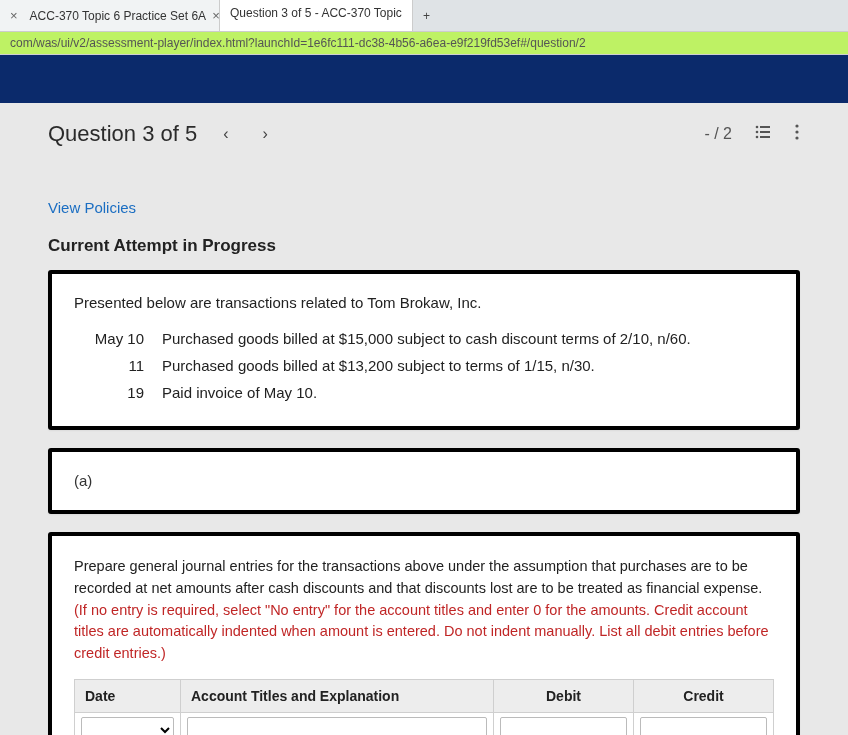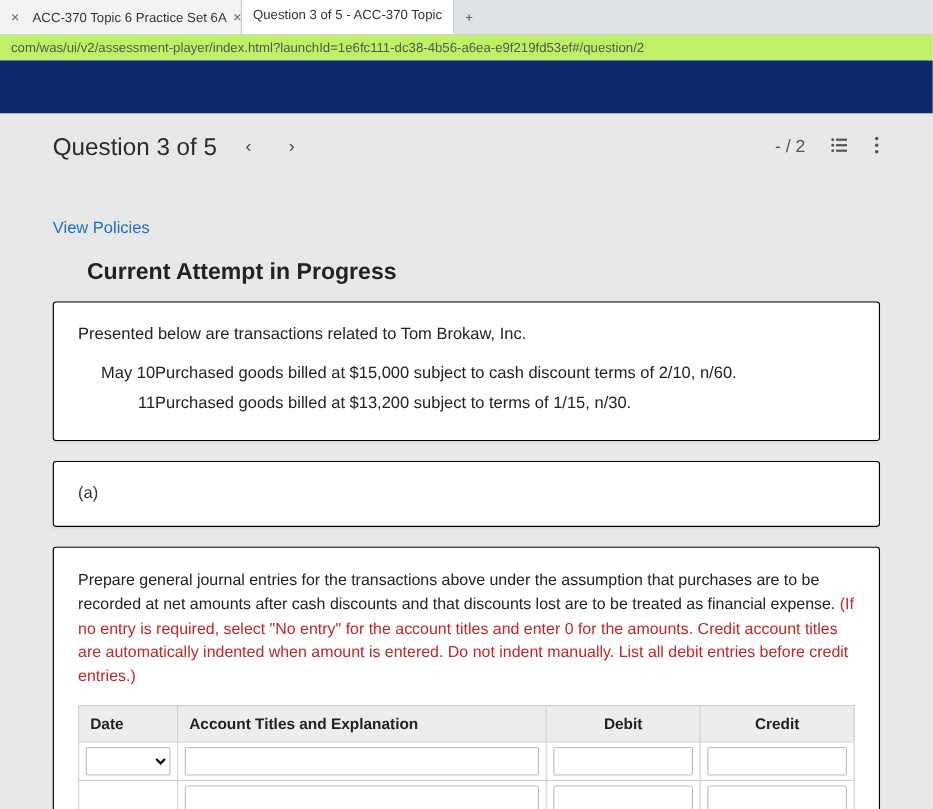--- a/index.html
+++ b/index.html
@@ -14,24 +14,24 @@
   .top-band { background: #0b2a6b; height: 48px; }
   .content { padding: 18px 48px 40px 48px; }
   .qhead { display: flex; align-items: center; justify-content: space-between; padding-bottom: 6px; }
   .qhead-left { display: flex; align-items: center; gap: 18px; }
   .qtitle { font-size: 22px; color: #2b2b2b; }
   .nav-arrow { font-size: 16px; color: #444; cursor: pointer; padding: 4px 8px; }
   .qhead-right { display: flex; align-items: center; gap: 22px; color: #555; }
   .score { font-size: 16px; }
   .iconbtn { cursor: pointer; font-size: 18px; color: #555; }
   .view-policies { color: #1b6ec2; font-size: 15px; cursor: pointer; display: inline-block; padding: 4px 0 14px 0; margin-top: 42px; }
-  .section-h { font-size: 21px; font-weight: 600; padding: 6px 0 14px 0; color: #222; margin-left: 31px; }
-  .card { background: #fff; border: 1px solid #000000; border-radius: 3px; padding: 20px 22px; margin-bottom: 18px; box-shadow: 0 1px 2px rgba(0,0,0,0.06); }
+  .section-h { font-size: 17px; font-weight: 600; padding: 6px 0 14px 0; color: #222; }
+  .card { background: #fff; border: 4px solid #000000; border-radius: 3px; padding: 20px 22px; margin-bottom: 18px; box-shadow: 0 1px 2px rgba(0,0,0,0.06); }
   .intro { font-size: 15px; margin-bottom: 14px; }
-  .tx-row { display: flex; font-size: 15px; padding: 5px 0 5px 12px; }
+  .tx-row { display: flex; gap: 18px; font-size: 15px; padding: 5px 0 5px 12px; }
   .tx-date { min-width: 58px; text-align: right; }
   .part-label { font-size: 15px; color: #333; }
   .instr { font-size: 14.5px; line-height: 1.5; }
   .instr .red { color: #c02626; }
   table.journal { width: 100%; border-collapse: collapse; margin-top: 14px; font-size: 14px; }
   table.journal th { background: #ededed; border: 1px solid #cfcfcf; padding: 8px 10px; font-weight: 600; text-align: left; }
   table.journal th.num { text-align: center; }
   table.journal td { border: 1px solid #cfcfcf; padding: 4px 6px; height: 34px; background: #fff; }
   .cell-select { width: 100%; height: 26px; border: 1px solid #bbb; border-radius: 2px; background: #fff; }
   .cell-input { width: 100%; height: 26px; border: 1px solid #bbb; border-radius: 2px; padding: 2px 6px; background: #fff; }
@@ -102,38 +102,42 @@
     <div class="intro">Presented below are transactions related to Tom Brokaw, Inc.</div>
 
     <div class="tx-row">
       <div class="tx-date">May 10</div>
       <div>Purchased goods billed at $15,000 subject to cash discount terms of 2/10, n/60.</div>
     </div>
     <div class="tx-row">
       <div class="tx-date">11</div>
       <div>Purchased goods billed at $13,200 subject to terms of 1/15, n/30.</div>
     </div>
+    <div class="tx-row">
+      <div class="tx-date">19</div>
+      <div>Paid invoice of May 10.</div>
+    </div>
   </div>
 
   
   <div class="card">
     <span class="part-label">(a)</span>
   </div>
 
   
   <div class="card">
     <p class="instr">
       <span>Prepare general journal entries for the transactions above under the assumption that purchases are to be recorded at net amounts after cash discounts and that discounts lost are to be treated as financial expense. </span>
       <span class="red">(If no entry is required, select "No entry" for the account titles and enter 0 for the amounts. Credit account titles are automatically indented when amount is entered. Do not indent manually. List all debit entries before credit entries.)</span>
     </p>
 
     <table class="journal">
       <thead>
         <tr>
-          <th style="width:90px">Date</th>
+          <th style="width:106px">Date</th>
           <th>Account Titles and Explanation</th>
           <th class="num" style="width:140px">Debit</th>
           <th class="num" style="width:140px">Credit</th>
         </tr>
       </thead>
       <tbody>
         <tr>
           <td><select class="cell-select"><option></option></select></td>
           <td><input class="cell-input" type="text" style=""></td>
           <td><input class="cell-input" type="text" style=""></td>

